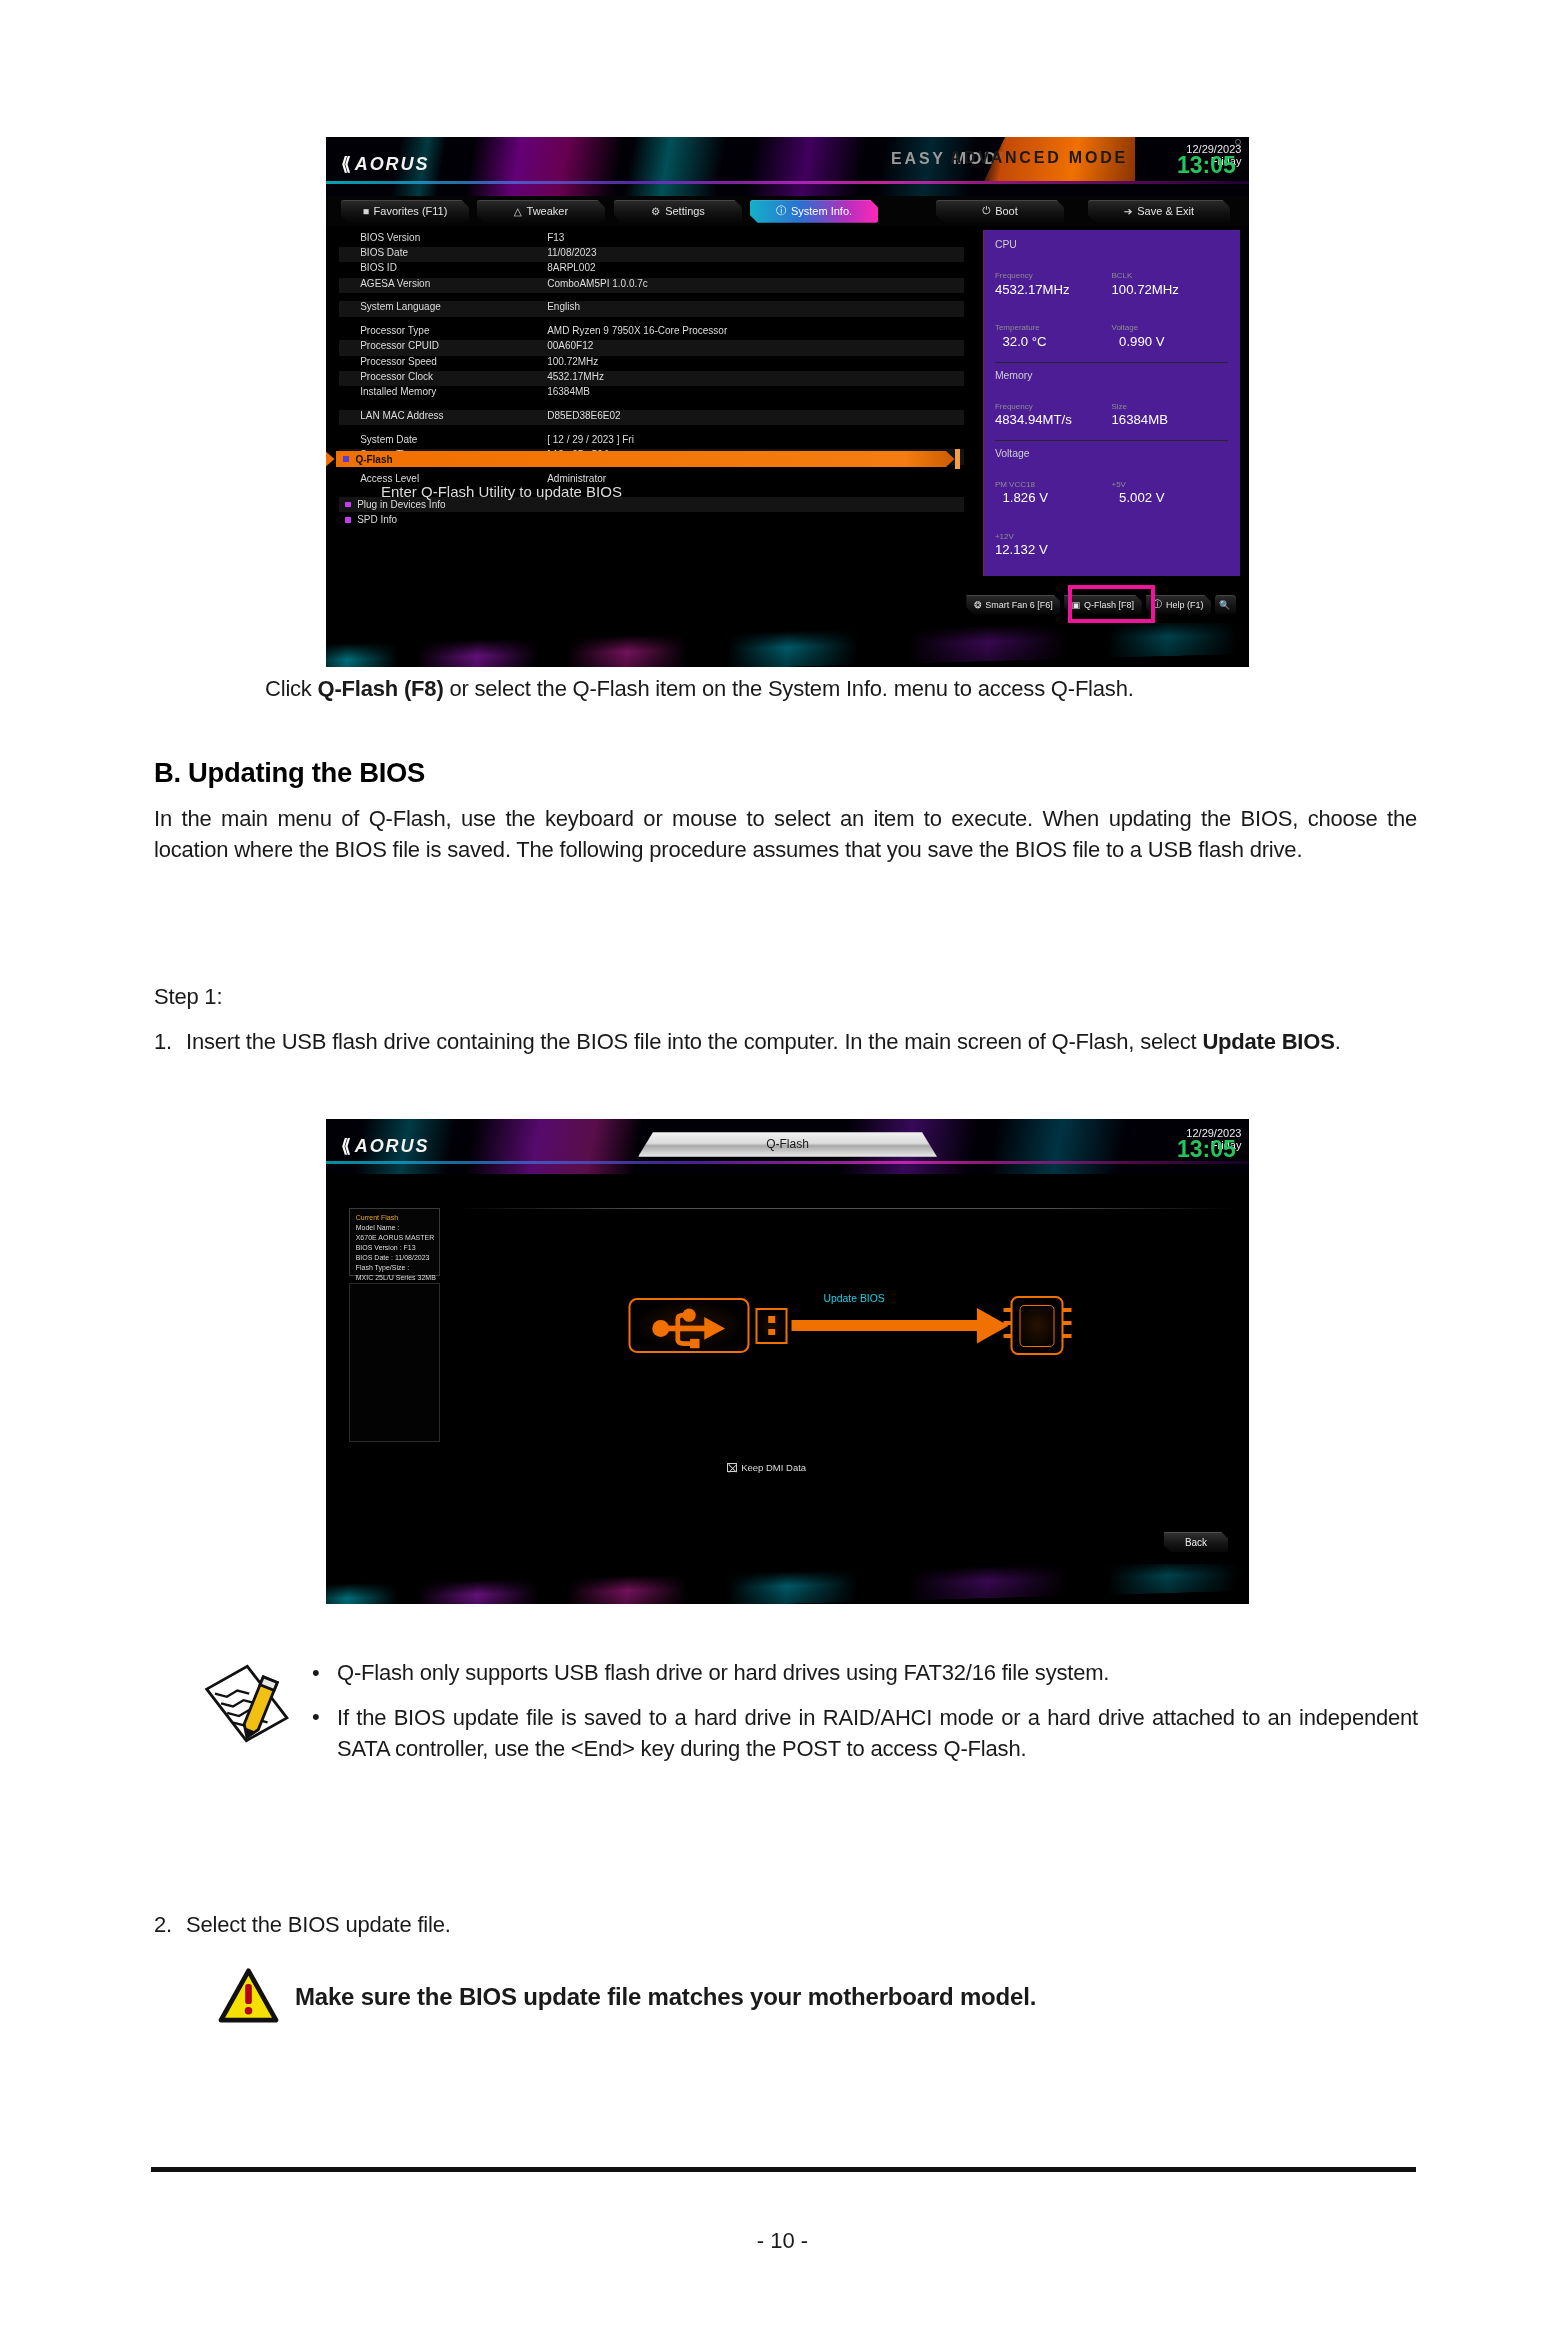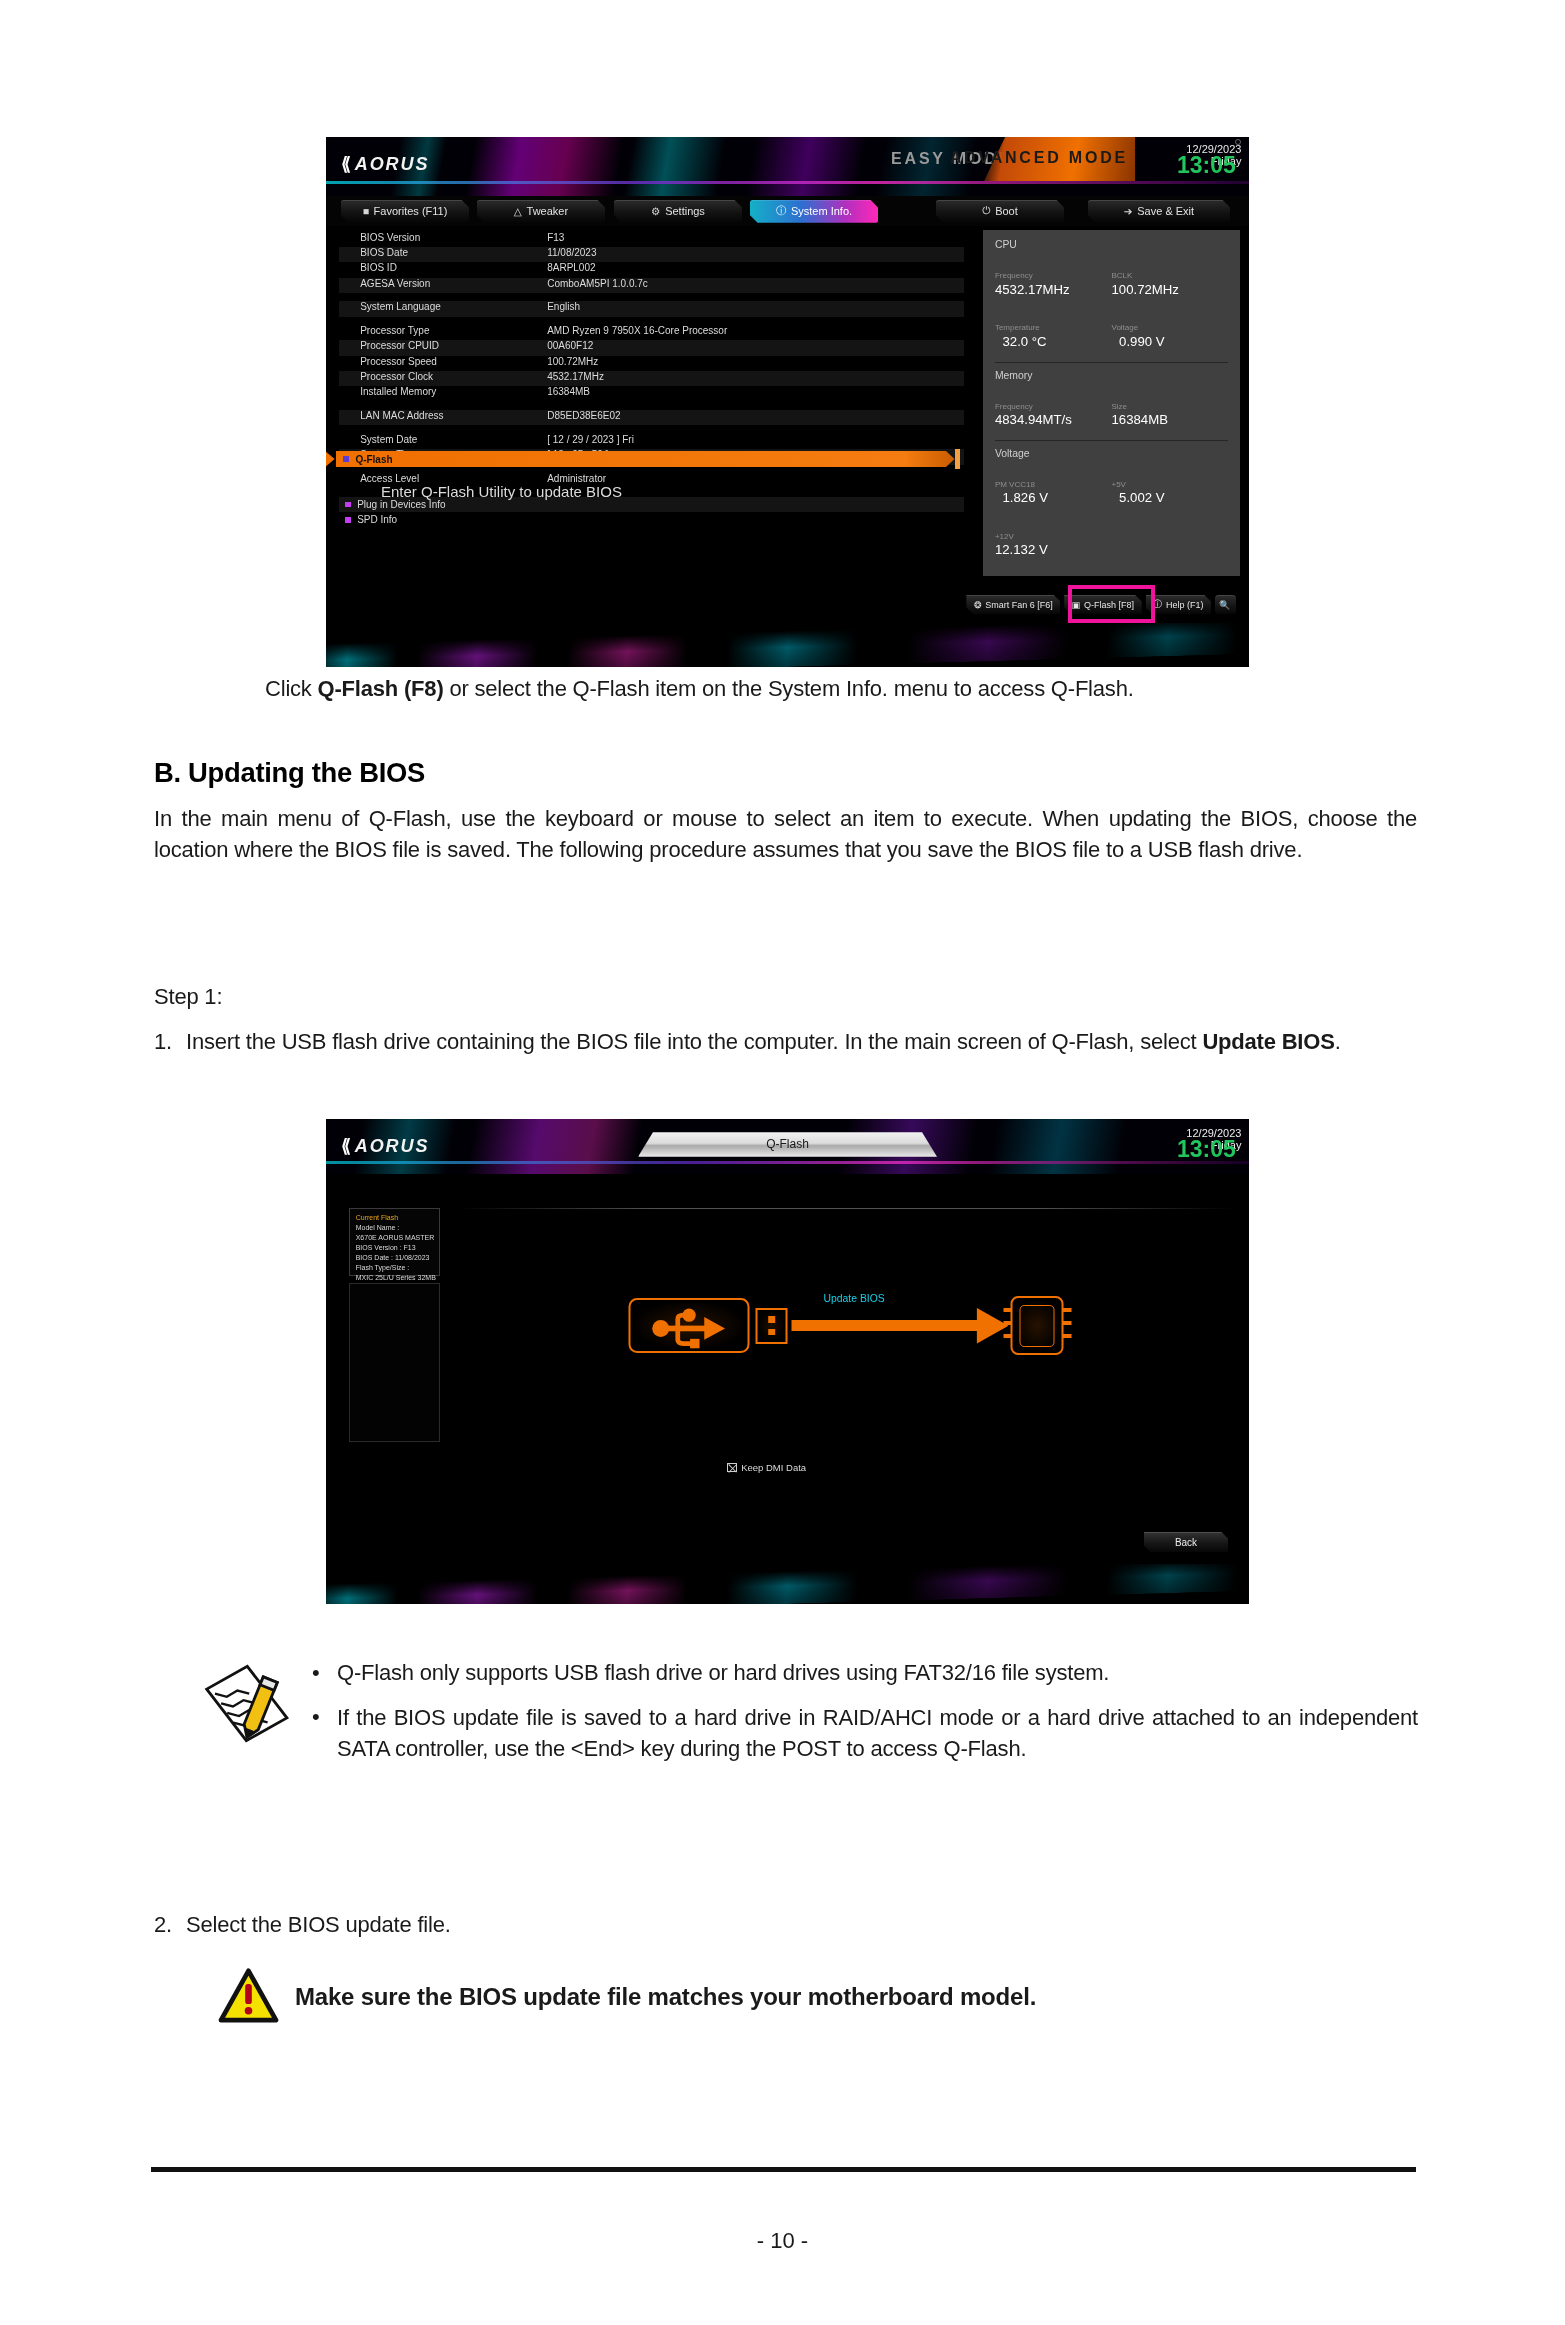--- a/index.html
+++ b/index.html
@@ -133,21 +133,21 @@
     position:absolute; left:-0.9px; top:225px; width:9.5px;height:16px;
     background:#f07000; clip-path: polygon(0 0, 100% 50%, 0 100%);
   }
   .scroll-tick{ position:absolute; left:629px; top:223px; width:4.7px; height:20px; background:#f3a044; }
 
   .hint-text{ position:absolute; left:38px; top:257px; font-size:15px; color:#dcdcdc;margin-left:17px; }
 
   
   .side-panel{
     position:absolute; right:9.5px; top:3.8px; width:257px; bottom:91px;
-    background:#404040; border-left:0.9px solid #7a3000;
+    background:#4c1d95; border-left:0.9px solid #7a3000;
     padding:9.5px 11.4px; color:#e8e8e8;
   }
   .sp-group{ margin-bottom:7.6px; }
   .sp-title{ font-size:10.4px; color:#cfcfcf; margin-bottom:3.8px; }
   .sp-grid{ display:flex;margin-top:21px; }
   .sp-cell{ width:50%; margin-bottom:4.7px; }
   .sp-lab{ font-size:8px; color:#8e8e8e; line-height:10.4px; }
   .sp-val{ font-size:13.2px; color:#fff; line-height:16px; }
   .sp-val.ind{ padding-left:7.6px; }
   .sp-div{ height:0.9px; background:#262626; margin:5.7px 0 6.6px; }
@@ -273,21 +273,21 @@
   }
   .qf-dmi{ position:absolute; left:401px; top:258px; font-size:9.5px; color:#dcdcdc; display:flex; align-items:center; gap:4.7px;}
   .qf-dmi .cbx{
     width:9.5px;height:9.5px;border:0.9px solid #cfcfcf; position:relative; display:inline-block;
   }
   .qf-dmi .cbx::before, .qf-dmi .cbx::after{
     content:""; position:absolute; left:-0.9px; top:3.8px; width:11.4px; height:0.9px; background:#cfcfcf;
   }
   .qf-dmi .cbx::before{ transform:rotate(45deg);} .qf-dmi .cbx::after{ transform:rotate(-45deg);}
   .qf-back{
-    position:absolute; right:21px; bottom:52px; width:84px; height:20px;
+    position:absolute; right:21px; bottom:52px; width:64px; height:20px;
     background:linear-gradient(180deg,#343434 0%, #161616 55%, #070707 100%);
     clip-path: polygon(0 0, calc(100% - 6.6px) 0, 100% 6.6px, 100% 100%, 6.6px 100%, 0 calc(100% - 6.6px));
     color:#eee; font-size:10px; display:flex; align-items:center; justify-content:center;
     box-shadow: inset 0 0.9px 0 rgba(255,255,255,.14);
   }
   .qf-bottomband{ position:absolute; left:0; right:0; bottom:0; height:40px; overflow:hidden; background:#000;}
 
   
   .note-icon{ position:absolute; left:194px; top:1661px; width:99px; height:85px; }
   .warn-icon{ position:absolute; left:218px; top:1968px; width:61px; height:55px; }

